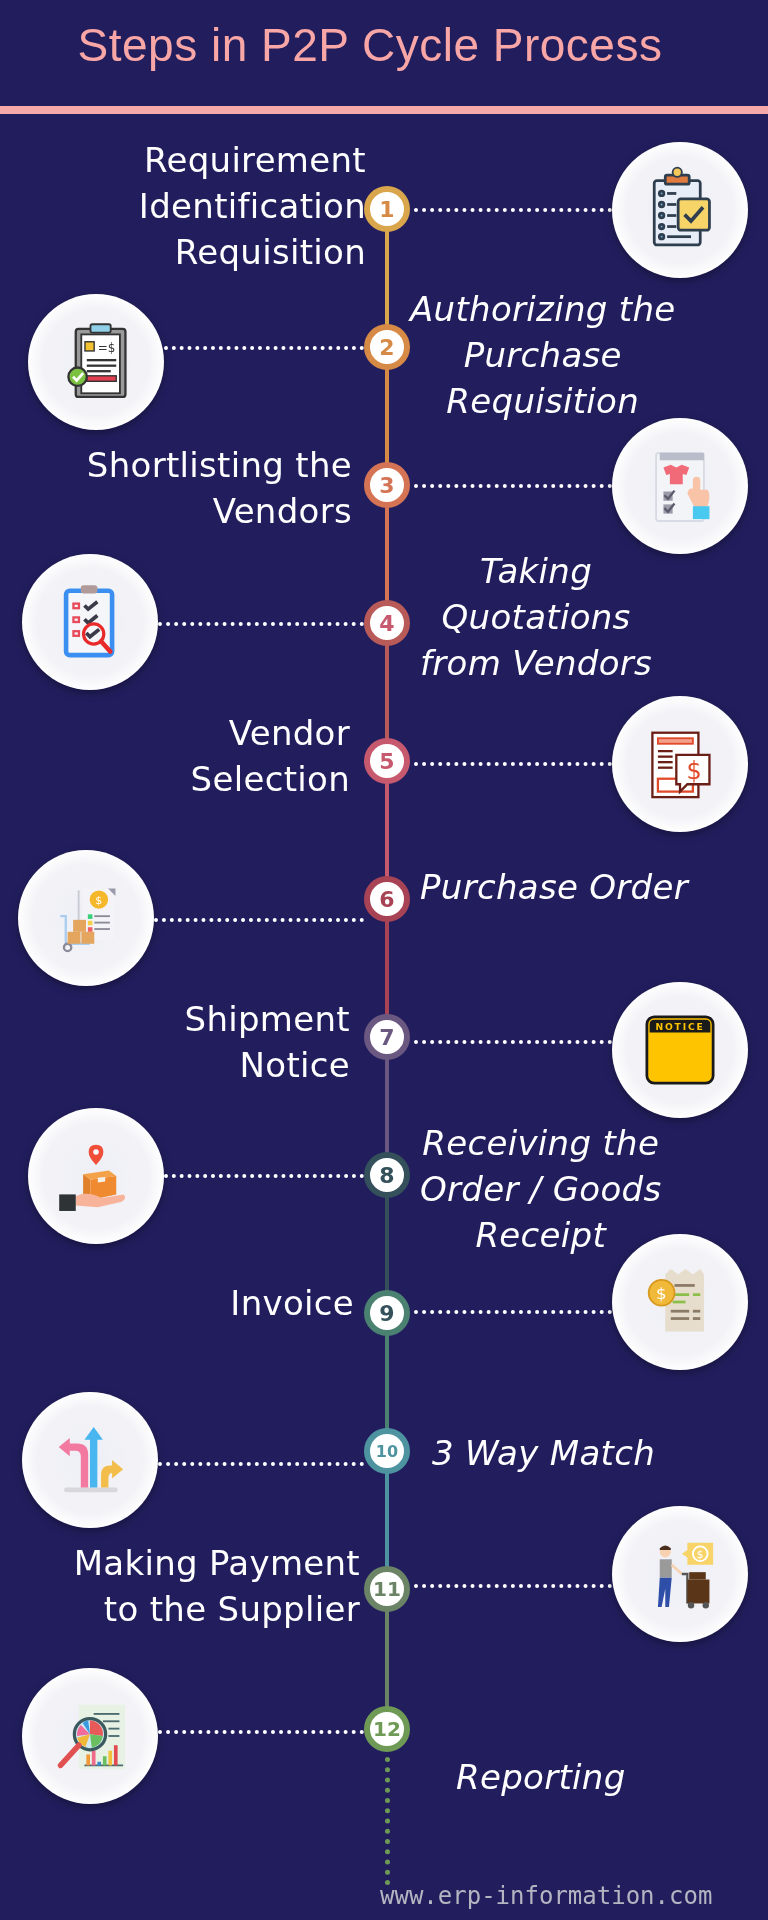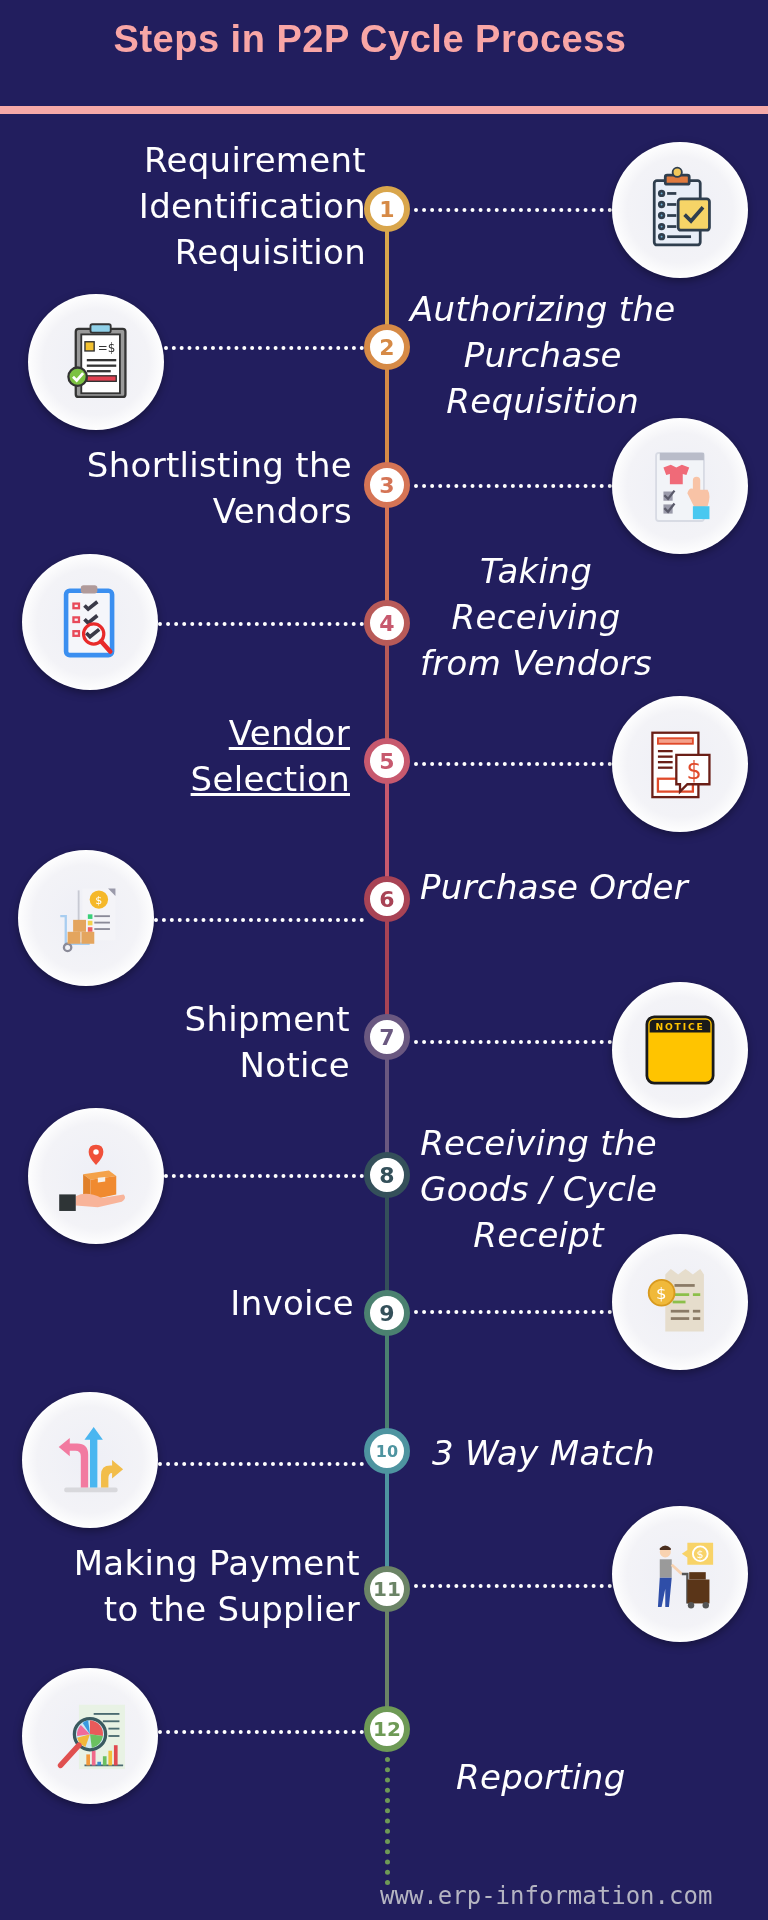--- a/index.html
+++ b/index.html
@@ -1,18 +1,18 @@
 <!DOCTYPE html>
 <html><head>
 <meta charset="utf-8">
 <style>
   * { box-sizing: border-box; margin: 0; padding: 0; }
   html, body { width: 768px; height: 1920px; background: #221e5e; overflow: hidden; }
   body { position: relative; font-family: "DejaVu Sans", sans-serif; color: #ffffff; }
-  .title { position: absolute; left: 0; top: 18px; width: 740px; text-align: center; font-family: "Liberation Sans", sans-serif; font-weight: bold; font-size: 38px; color: #f9a6a6; letter-spacing: 0.5px; }
+  .title { position: absolute; left: 0; top: 18px; width: 740px; text-align: center; font-family: "Liberation Sans", sans-serif; font-weight: normal; font-size: 46px; color: #f9a6a6; letter-spacing: 0.5px; }
   .title-rule { position: absolute; left: 0; top: 106px; width: 768px; height: 8px; background: #f6a9a8; }
   .seg { position: absolute; left: 385px; width: 4px; }
   .tail { position: absolute; left: 385px; top: 1757px; height: 128px; width: 0; border-left: 5px dotted #6e9a56; }
   .node { position: absolute; width: 46px; height: 46px; border-radius: 50%; background: #ffffff; border: 6px solid; display: flex; align-items: center; justify-content: center; font-family: "DejaVu Sans", sans-serif; font-weight: bold; font-size: 22px; z-index: 3; }
   .dots { position: absolute; height: 0; border-top: 4px dotted #ffffff; }
   .label { position: absolute; font-size: 34px; line-height: 46px; color: #ffffff; font-family: "DejaVu Sans", sans-serif; letter-spacing: 0.3px; white-space: nowrap; }
   .label.left { text-align: right; }
   .label.right { text-align: center; font-style: italic; }
   .label span { display: block; }
   .icon-disc { position: absolute; width: 136px; height: 136px; border-radius: 50%; background: radial-gradient(circle at 50% 50%, #eeeff6 0%, #f3f3f7 55%, #ffffff 72%, #dedfe8 100%); box-shadow: 0 3px 8px rgba(0,0,0,0.35); display: flex; align-items: center; justify-content: center; }
@@ -136,25 +136,25 @@
     <circle cx="54" cy="63" r="11" fill="none" stroke="#e82a2a" stroke-width="3.5"></circle>
     <line x1="62" y1="71" x2="72" y2="82" stroke="#e82a2a" stroke-width="5" stroke-linecap="round"></line>
   </svg>
 </div>
 <div class="dots" style="left:158px;top:622px;width:206px;"></div>
 <div class="node" style="left:364px;top:600px;border-color:#b85a58;color:#c7596e;">
     <span>4</span>
   </div>
 <div class="label right" style="left:420px;top:548px;">
   <span>Taking</span>
-  <span>Receiving</span>
+  <span>Quotations</span>
   <span>from Vendors</span>
 </div>
 
-<div class="label left" style="right:418px;top:710px;text-decoration:underline;">
+<div class="label left" style="right:418px;top:710px;">
   <span>Vendor</span>
   <span>Selection</span>
 </div>
 <div class="node" style="left:364px;top:738px;border-color:#c7596e;color:#c7596e;">
     <span>5</span>
   </div>
 <div class="dots" style="left:414px;top:762px;width:198px;"></div>
 <div class="icon-disc" style="left:612px;top:696px;">
   <svg viewBox="0 0 100 100">
     <rect x="20" y="16" width="50" height="70" fill="#fff" stroke="#6a1e16" stroke-width="2.5"></rect>
@@ -228,21 +228,21 @@
     <path d="M28 72 Q40 66 56 74 L80 70 Q84 74 78 78 L52 84 L28 82 Z" fill="#f8b49a"></path>
     <rect x="10" y="70" width="18" height="18" fill="#2e3436"></rect>
   </svg>
 </div>
 <div class="dots" style="left:164px;top:1174px;width:200px;"></div>
 <div class="node" style="left:364px;top:1152px;border-color:#34505a;color:#34505a;">
     <span>8</span>
   </div>
 <div class="label right" style="left:420px;top:1120px;">
   <span>Receiving the</span>
-  <span>Goods / Cycle</span>
+  <span>Order / Goods</span>
   <span>Receipt</span>
 </div>
 
 <div class="label left" style="right:414px;top:1280px;">
   <span>Invoice</span>
 </div>
 <div class="node" style="left:364px;top:1290px;border-color:#4b8170;color:#34505a;">
     <span>9</span>
   </div>
 <div class="dots" style="left:414px;top:1310px;width:198px;"></div>

